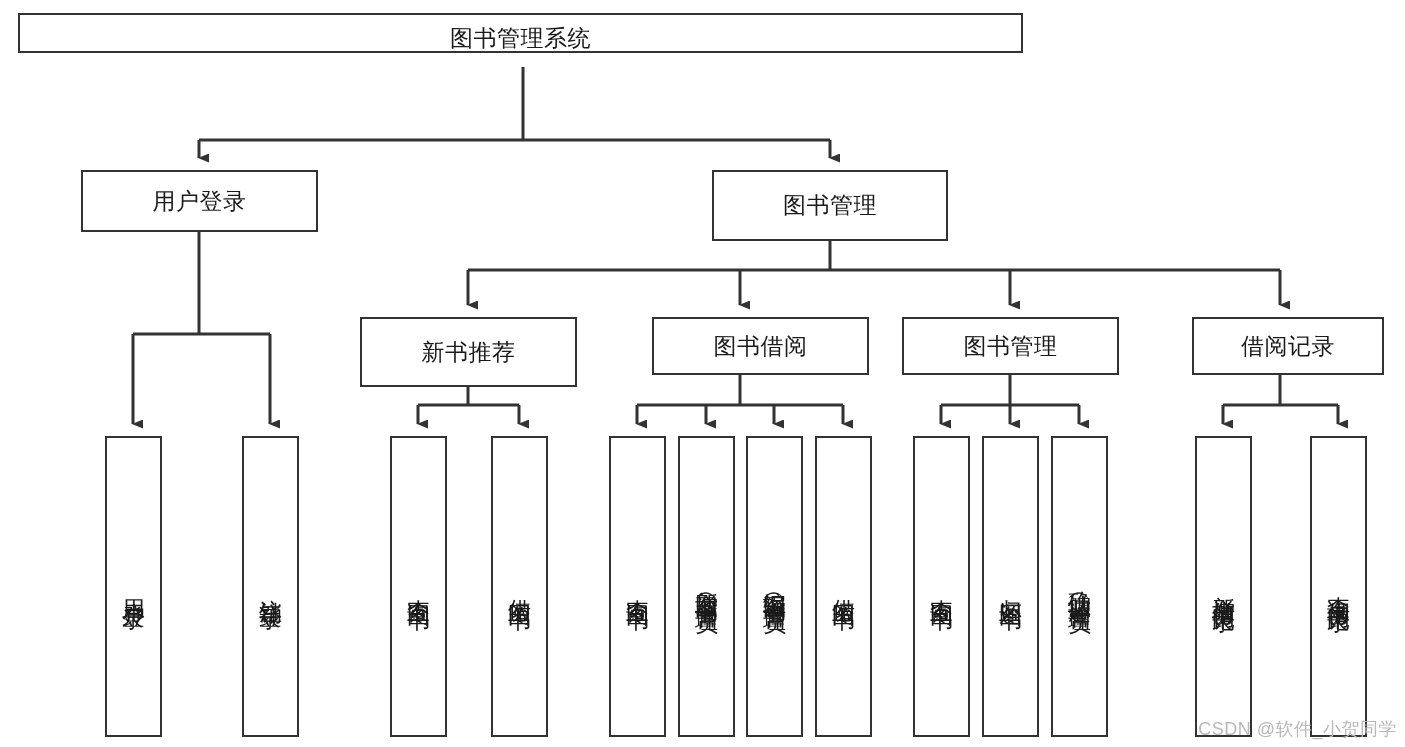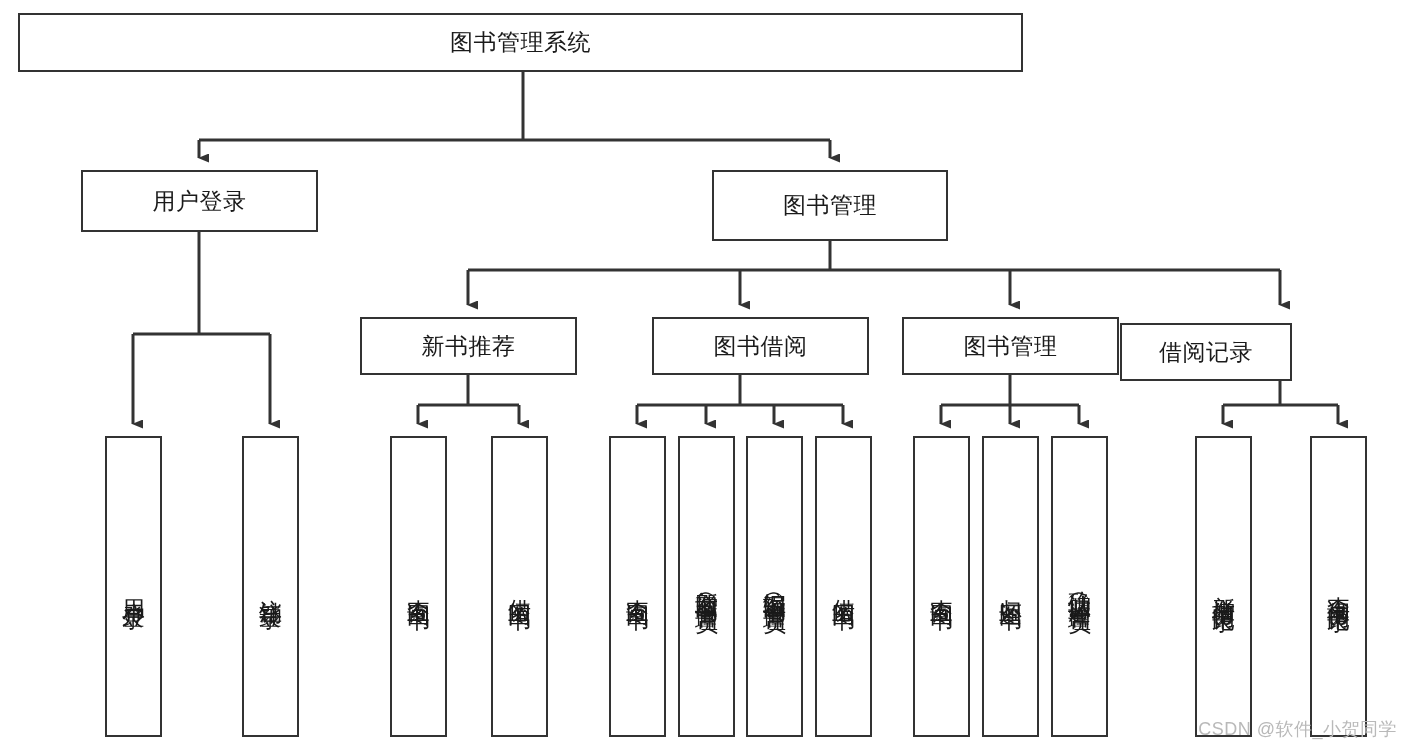--- a/index.html
+++ b/index.html
@@ -115,41 +115,41 @@
       <path d="M 1010 405 L 1010 424" marker-end="url(#arrowhead)"></path>
       <path d="M 1079 405 L 1079 424" marker-end="url(#arrowhead)"></path>
 
       <path d="M 1280 375 L 1280 405"></path>
       <path d="M 1223 405 L 1338 405"></path>
       <path d="M 1223 405 L 1223 424" marker-end="url(#arrowhead)"></path>
       <path d="M 1338 405 L 1338 424" marker-end="url(#arrowhead)"></path>
     </g>
   </svg>
 
-  <div class="node-box" style="left:18px; top:13px; width:1005px; height:59px;">
+  <div class="node-box" style="left:18px; top:13px; width:1005px; height:40px;align-items:flex-end;">
     <span class="node-label horiz-label">图书管理系统</span>
   </div>
 
   <div class="node-box" style="left:81px; top:170px; width:237px; height:62px;">
     <span class="node-label horiz-label">用户登录</span>
   </div>
   <div class="node-box" style="left:712px; top:170px; width:236px; height:71px;">
     <span class="node-label horiz-label">图书管理</span>
   </div>
 
-  <div class="node-box" style="left:360px; top:317px; width:217px; height:58px;">
+  <div class="node-box" style="left:360px; top:317px; width:217px; height:70px;">
     <span class="node-label horiz-label">新书推荐</span>
   </div>
   <div class="node-box" style="left:652px; top:317px; width:217px; height:58px;">
     <span class="node-label horiz-label">图书借阅</span>
   </div>
   <div class="node-box" style="left:902px; top:317px; width:217px; height:58px;">
     <span class="node-label horiz-label">图书管理</span>
   </div>
-  <div class="node-box" style="left:1120px; top:317px; width:172px; height:58px;margin-top:6px;">
+  <div class="node-box" style="left:1192px; top:317px; width:192px; height:58px;">
     <span class="node-label horiz-label">借阅记录</span>
   </div>
 
   <div class="node-box" style="left:105px; top:436px; width:57px; height:301px;">
     <span class="node-label vert-label">用户登录</span>
   </div>
   <div class="node-box" style="left:242px; top:436px; width:57px; height:301px;">
     <span class="node-label vert-label">注销登录</span>
   </div>
 

